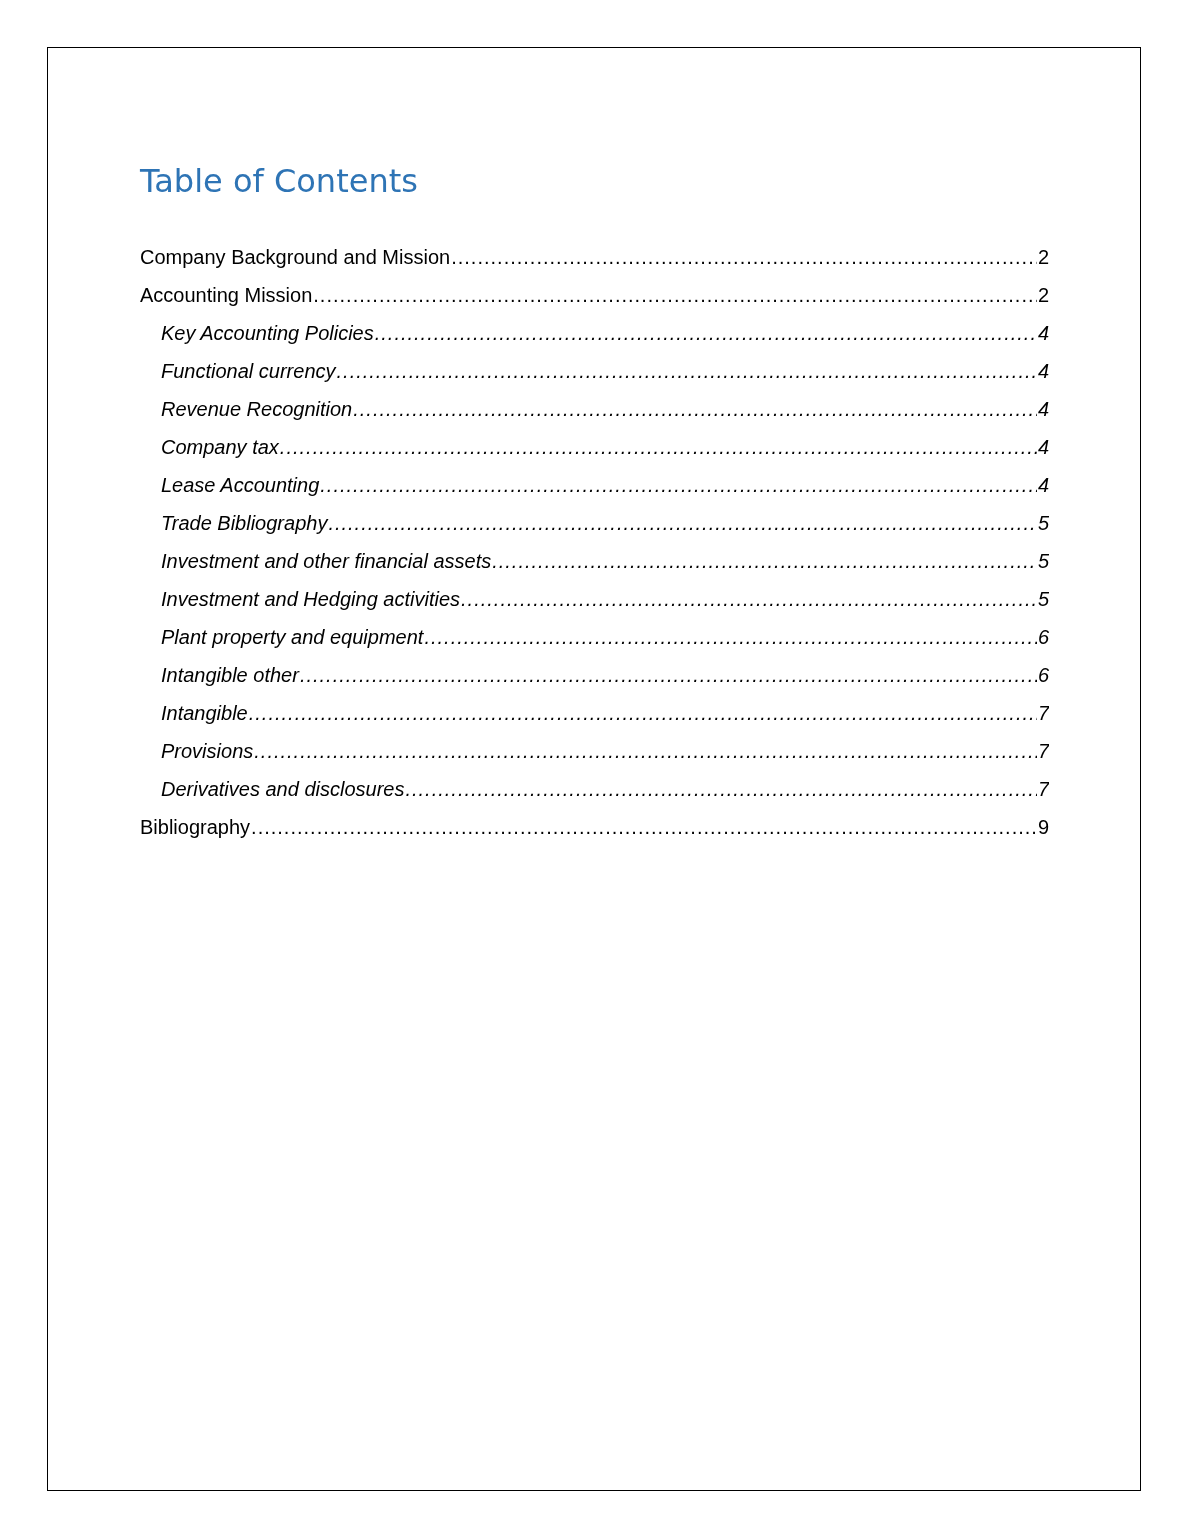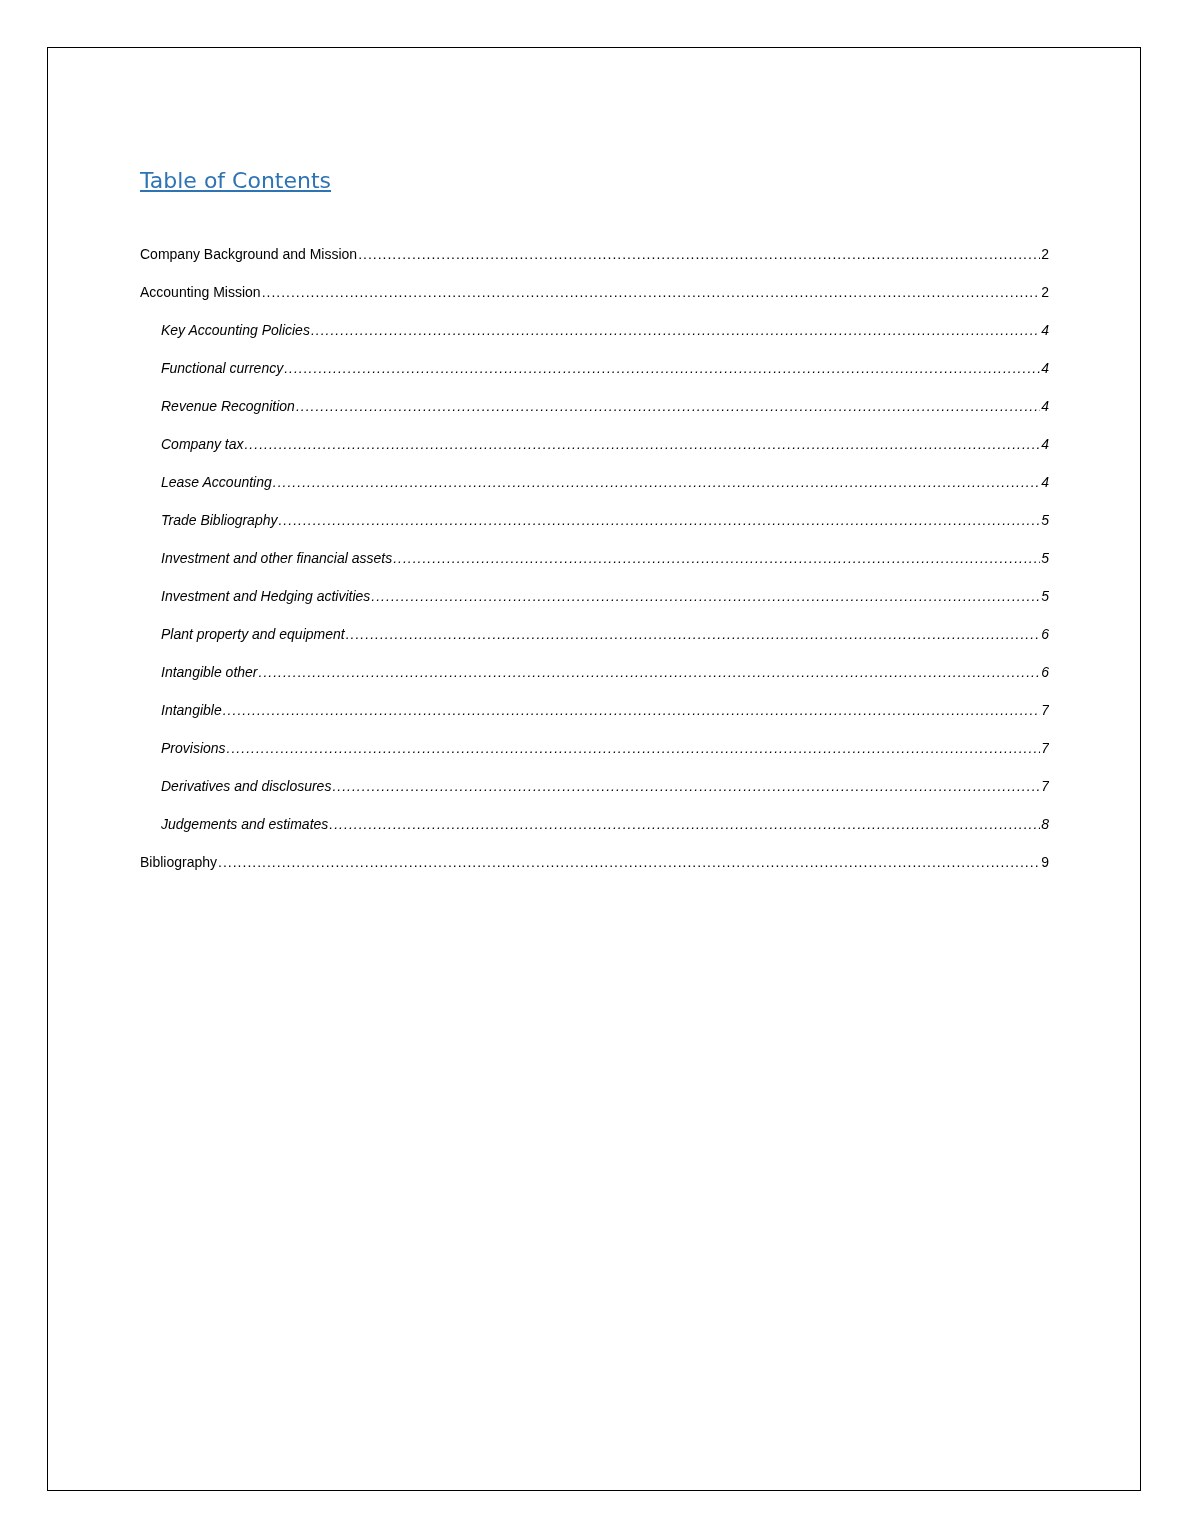--- a/index.html
+++ b/index.html
@@ -22,41 +22,40 @@
       border: 1.5px solid #000000;
       box-sizing: border-box;
     }
     .toc-title {
       position: absolute;
       left: 140px;
       top: 160px;
       margin: 0;
       font-family: "DejaVu Sans", sans-serif;
       font-weight: normal;
-      font-size: 22px;
+      font-size: 32px;
       line-height: 42px;
       color: #2E74B5;
       white-space: nowrap;
-      text-decoration: underline;
     }
     .toc-list {
       position: absolute;
       left: 140px;
       top: 246px;
       width: 909px;
       margin: 0;
       padding: 0;
       list-style: none;
     }
     .toc-entry {
       display: flex;
       align-items: baseline;
       height: 38px;
       font-family: "Liberation Sans", sans-serif;
-      font-size: 14px;
+      font-size: 20px;
       color: #000000;
       white-space: nowrap;
       overflow: hidden;
       cursor: pointer;
     }
     .toc-entry.level-2 {
       padding-left: 21px;
       font-style: italic;
     }
     .toc-label {
@@ -153,23 +152,18 @@
   <li class="toc-entry level-2">
     <span class="toc-label">Provisions</span>
     <span class="toc-leader"></span>
     <span class="toc-page">7</span>
   </li>
   <li class="toc-entry level-2">
     <span class="toc-label">Derivatives and disclosures</span>
     <span class="toc-leader"></span>
     <span class="toc-page">7</span>
   </li>
-  <li class="toc-entry level-2">
-    <span class="toc-label">Judgements and estimates</span>
-    <span class="toc-leader"></span>
-    <span class="toc-page">8</span>
-  </li>
   <li class="toc-entry level-1">
     <span class="toc-label">Bibliography</span>
     <span class="toc-leader"></span>
     <span class="toc-page">9</span>
   </li>
 </ul>
 
 </body></html>

